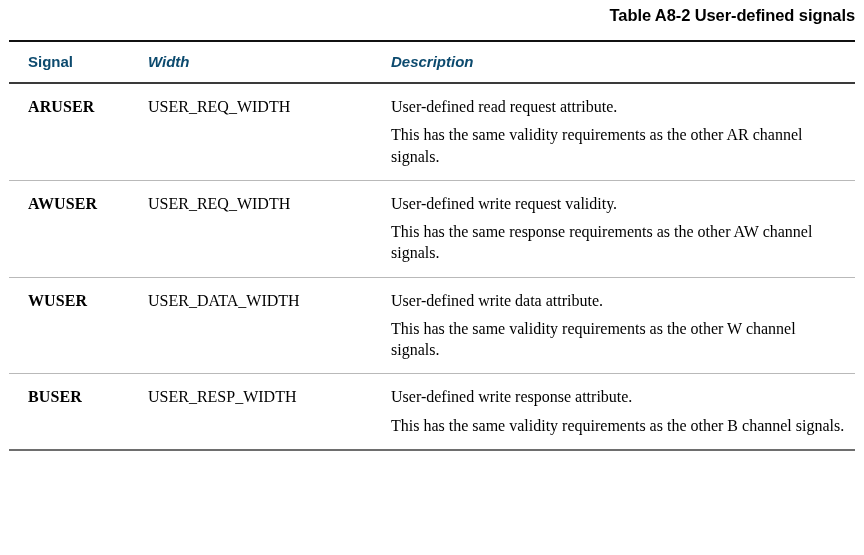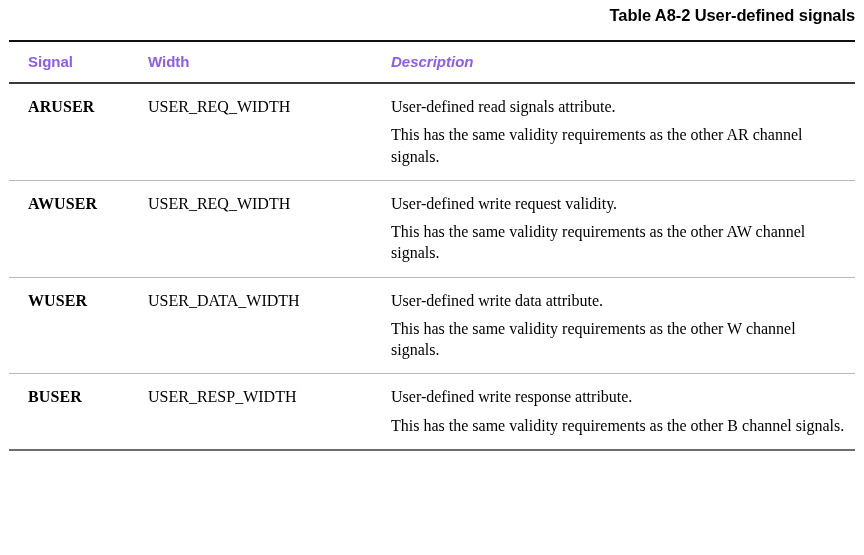--- a/index.html
+++ b/index.html
@@ -62,24 +62,24 @@
     border-bottom: 2.5px solid #3a3a3a;
   }
 
   thead th {
     font-family: "Liberation Sans", "DejaVu Sans", sans-serif;
     font-weight: bold;
     font-size: 15px;
     text-align: left;
     vertical-align: middle;
     padding: 11px 0 12px 0;
-    color: #8b5cf6;
+    color: #0c4a6e;
   }
   thead th.th-signal      { padding-left: 19px; }
-  thead th.th-width       { padding-left: 0px;  }
+  thead th.th-width       { padding-left: 0px; font-style: italic;  }
   thead th.th-description { padding-left: 0px; font-style: italic;  }
 
   
   tbody tr {
     border-bottom: 1px solid #b9b9b9;
   }
   tbody tr:last-child {
     border-bottom: 2.5px solid #6e6e6e;
   }
 
@@ -128,32 +128,32 @@
           <th class="th-description">Description</th>
         </tr>
       </thead>
       <tbody id="signals-body">
           <tr>
             <td class="sig">ARUSER</td>
             <td class="wid">
               <span class="wid-line">USER_REQ_WIDTH</span>
             </td>
             <td class="desc">
-              <span class="desc-line first">User-defined read signals attribute.</span>
+              <span class="desc-line first">User-defined read request attribute.</span>
               <span class="desc-line">This has the same validity requirements as the other AR channel signals.</span>
             </td>
           </tr>
           <tr>
             <td class="sig">AWUSER</td>
             <td class="wid">
               <span class="wid-line">USER_REQ_WIDTH</span>
             </td>
             <td class="desc">
               <span class="desc-line first">User-defined write request validity.</span>
-              <span class="desc-line">This has the same validity requirements as the other AW channel signals.</span>
+              <span class="desc-line">This has the same response requirements as the other AW channel signals.</span>
             </td>
           </tr>
           <tr>
             <td class="sig">WUSER</td>
             <td class="wid">
               <span class="wid-line">USER_DATA_WIDTH</span>
             </td>
             <td class="desc">
               <span class="desc-line first">User-defined write data attribute.</span>
               <span class="desc-line">This has the same validity requirements as the other W channel signals.</span>

